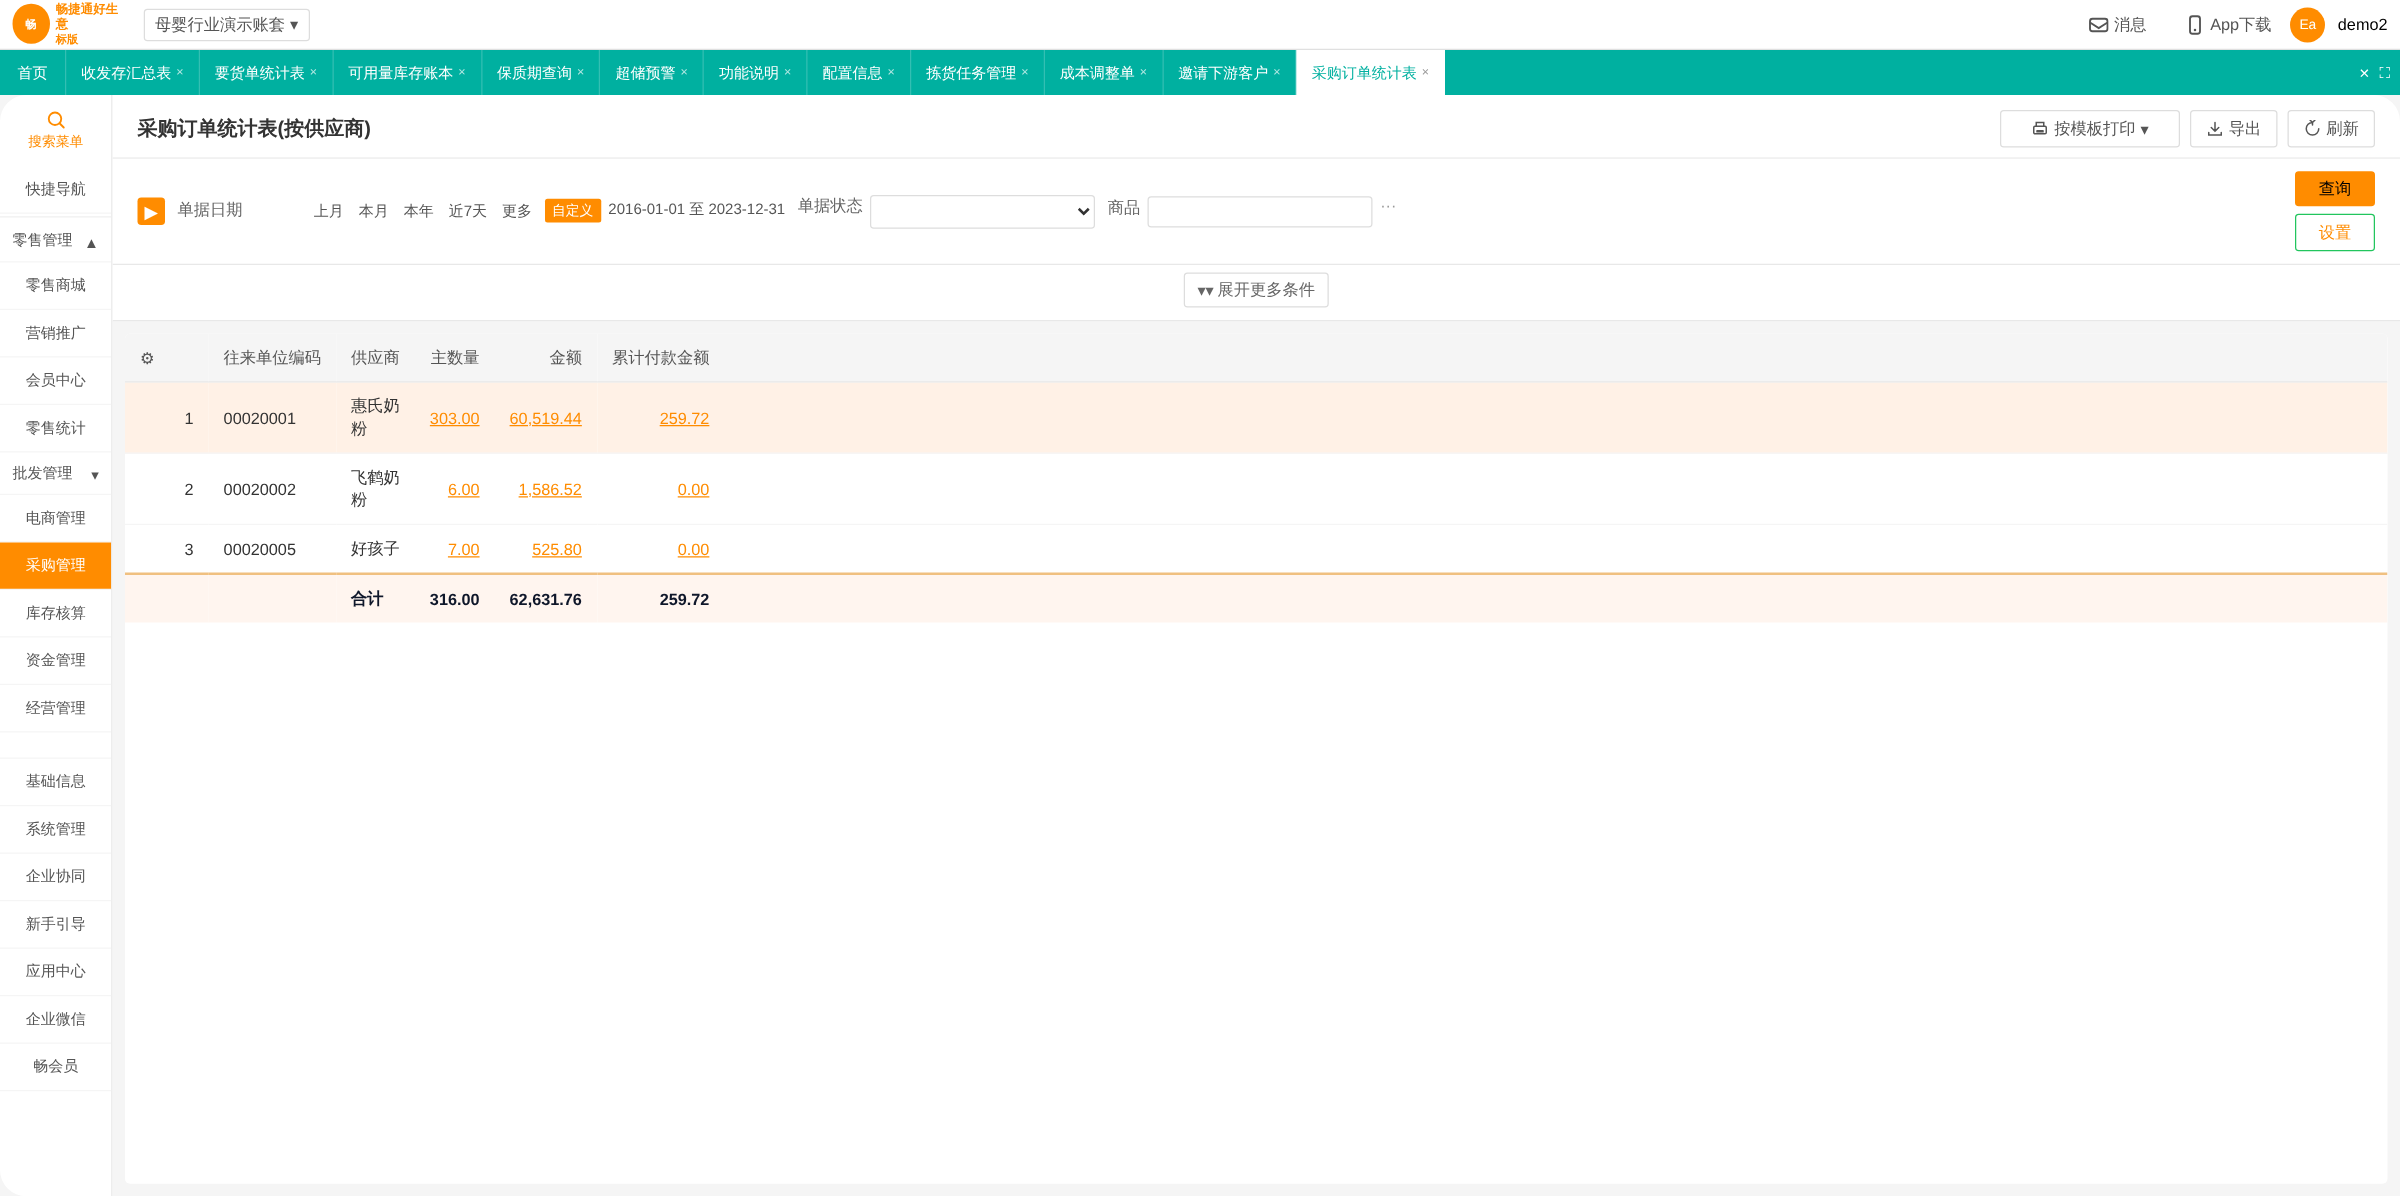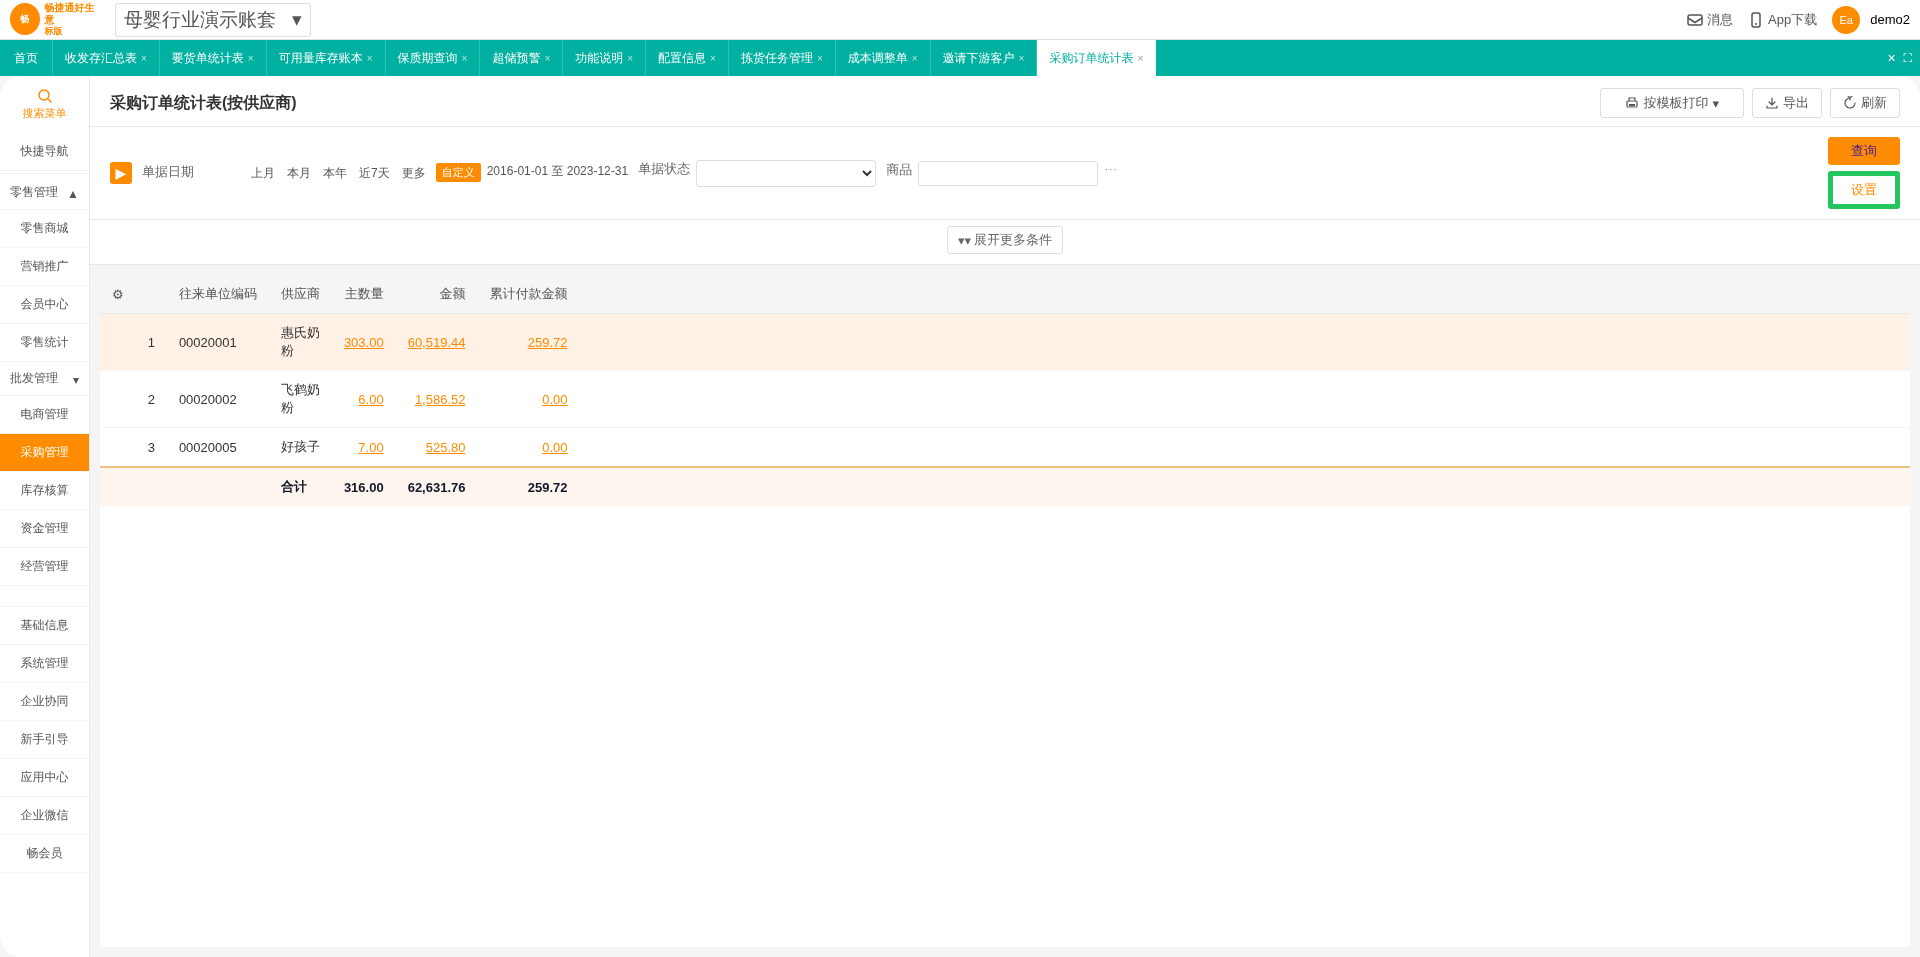--- a/index.html
+++ b/index.html
@@ -7,23 +7,23 @@
 
     
     .top-bar {
       display: flex; align-items: center; height: 40px;
       background: #fff; border-bottom: 1px solid #e0e0e0;
       padding: 0 10px; gap: 15px;
     }
     .logo { display: flex; align-items: center; gap: 5px; width: 90px; }
     .logo-icon { width: 32px; height: 32px; background: #ff8c00; border-radius: 50%; display: flex; align-items: center; justify-content: center; color: #fff; font-size: 10px; font-weight: bold; }
     .logo-text { font-size: 10px; color: #ff8c00; font-weight: bold; line-height: 1.2; }
-    .workspace-selector { display: flex; align-items: center; gap: 16px; color: #555; font-size: 19px; cursor: pointer; border: 1px solid #ddd; padding: 3px 8px; border-radius: 3px; }
+    .workspace-selector { display: flex; align-items: center; gap: 4px; color: #555; font-size: 13px; cursor: pointer; border: 1px solid #ddd; padding: 3px 8px; border-radius: 3px; }
     .top-right { margin-left: auto; display: flex; align-items: center; gap: 15px; }
-    .top-right-item { display: flex; align-items: center; gap: 4px; color: #555; cursor: pointer; font-size: 13px; }
+    .top-right-item { display: flex; align-items: center; gap: 4px; color: #555; cursor: pointer; font-size: 13px; margin-left: 16px; }
     .avatar { width: 28px; height: 28px; border-radius: 50%; background: #ff8c00; display: flex; align-items: center; justify-content: center; color: #fff; font-size: 12px; }
 
     
     .nav-tabs {
       display: flex; align-items: center; background: #00b0a0; height: 36px;
       overflow: hidden; flex-shrink: 0;
     }
     .nav-tab {
       display: flex; align-items: center; gap: 4px; padding: 0 12px; height: 100%;
       color: #fff; font-size: 12px; cursor: pointer; white-space: nowrap;
@@ -64,22 +64,22 @@
     .filter-toggle { width: 22px; height: 22px; background: #ff8c00; color: #fff; border-radius: 3px; display: flex; align-items: center; justify-content: center; cursor: pointer; font-size: 14px; flex-shrink: 0; }
     .filter-group { display: flex; align-items: flex-start; gap: 6px; }
     .filter-label { color: #666; font-size: 13px; white-space: nowrap; }
     .date-shortcuts { display: flex; gap: 4px; margin-left: 47px; }
     .date-shortcut { color: #555; font-size: 12px; cursor: pointer; padding: 2px 4px; }
     .date-tag { background: #ff8c00; color: #fff; font-size: 11px; padding: 2px 6px; border-radius: 2px; }
     .date-range { color: #555; font-size: 12px; }
     .filter-input { border: 1px solid #ddd; border-radius: 3px; padding: 4px 8px; font-size: 13px; color: #333; width: 180px; }
     .filter-select { border: 1px solid #ddd; border-radius: 3px; padding: 4px 8px; font-size: 13px; color: #333; width: 180px; background: #fff; }
     .expand-btn { display: flex; align-items: center; gap: 3px; color: #666; font-size: 13px; cursor: pointer; padding: 4px 10px; border: 1px solid #ddd; border-radius: 3px; }
-    .btn-query { background: #ff8c00; color: #4c1d95; border: none; padding: 5px 18px; border-radius: 3px; cursor: pointer; font-size: 13px; }
-    .btn-settings { background: #fff; color: #ff8c00; border: 5px solid #22c55e; padding: 5px 18px; border-radius: 3px; cursor: pointer; font-size: 13px; }
+    .btn-query { background: #ff8c00; color: #000000; border: none; padding: 5px 18px; border-radius: 3px; cursor: pointer; font-size: 13px; }
+    .btn-settings { background: #fff; color: #ff8c00; border: 1px solid #22c55e; padding: 5px 18px; border-radius: 3px; cursor: pointer; font-size: 13px; }
 
     
     .filter-row2 { background: #fff; padding: 6px 20px 10px; border-bottom: 1px solid #e8e8e8; display: flex; align-items: center; justify-content: center; }
 
     
     .table-area { flex: 1; overflow-y: auto; padding: 0; background: #fff; margin: 10px; border-radius: 4px; }
     .data-table { width: 100%; border-collapse: collapse; }
     .data-table thead tr { background: #f5f5f5; }
     .data-table thead th { padding: 10px 12px; text-align: left; color: #555; font-weight: normal; font-size: 13px; border-bottom: 1px solid #e8e8e8; white-space: nowrap; }
     .data-table thead th.num { text-align: right; }

